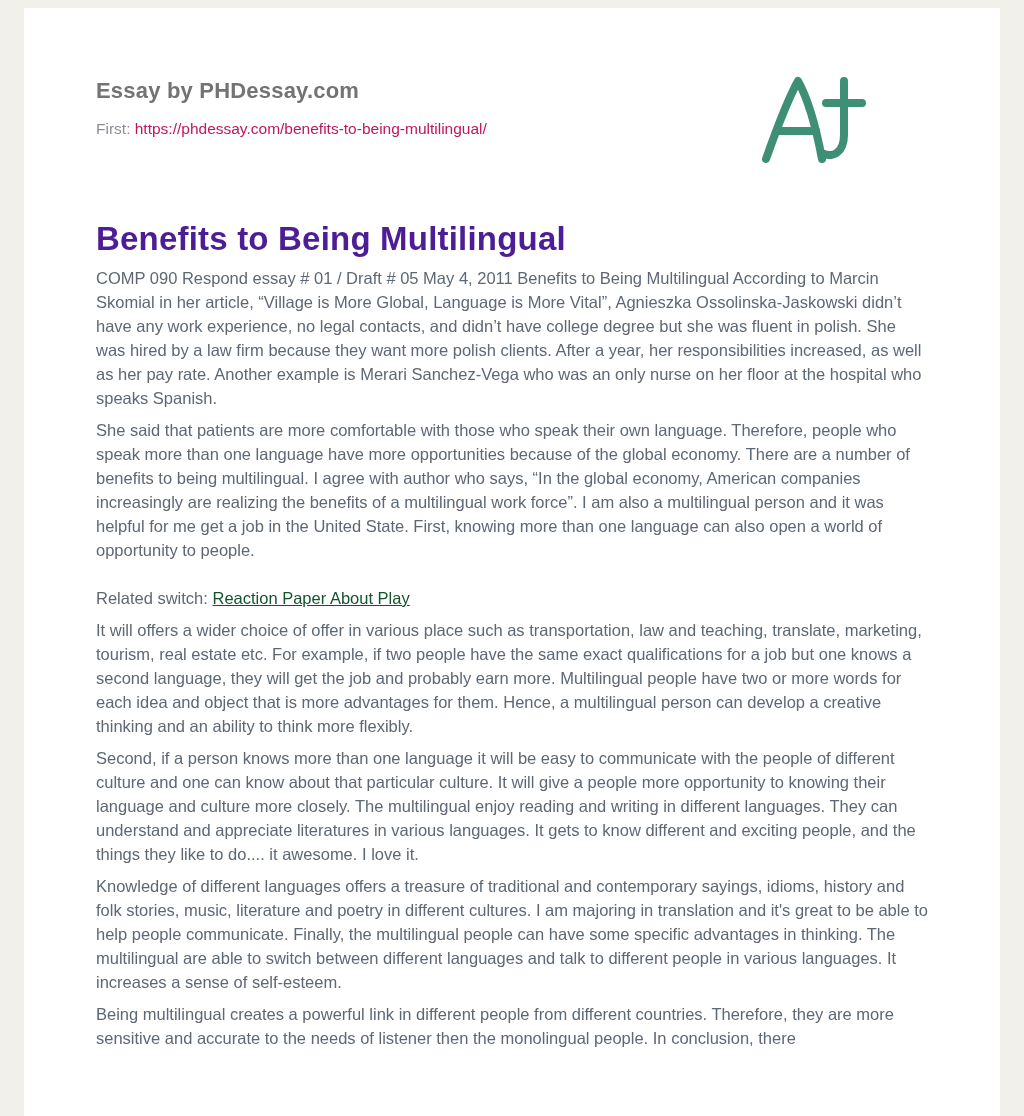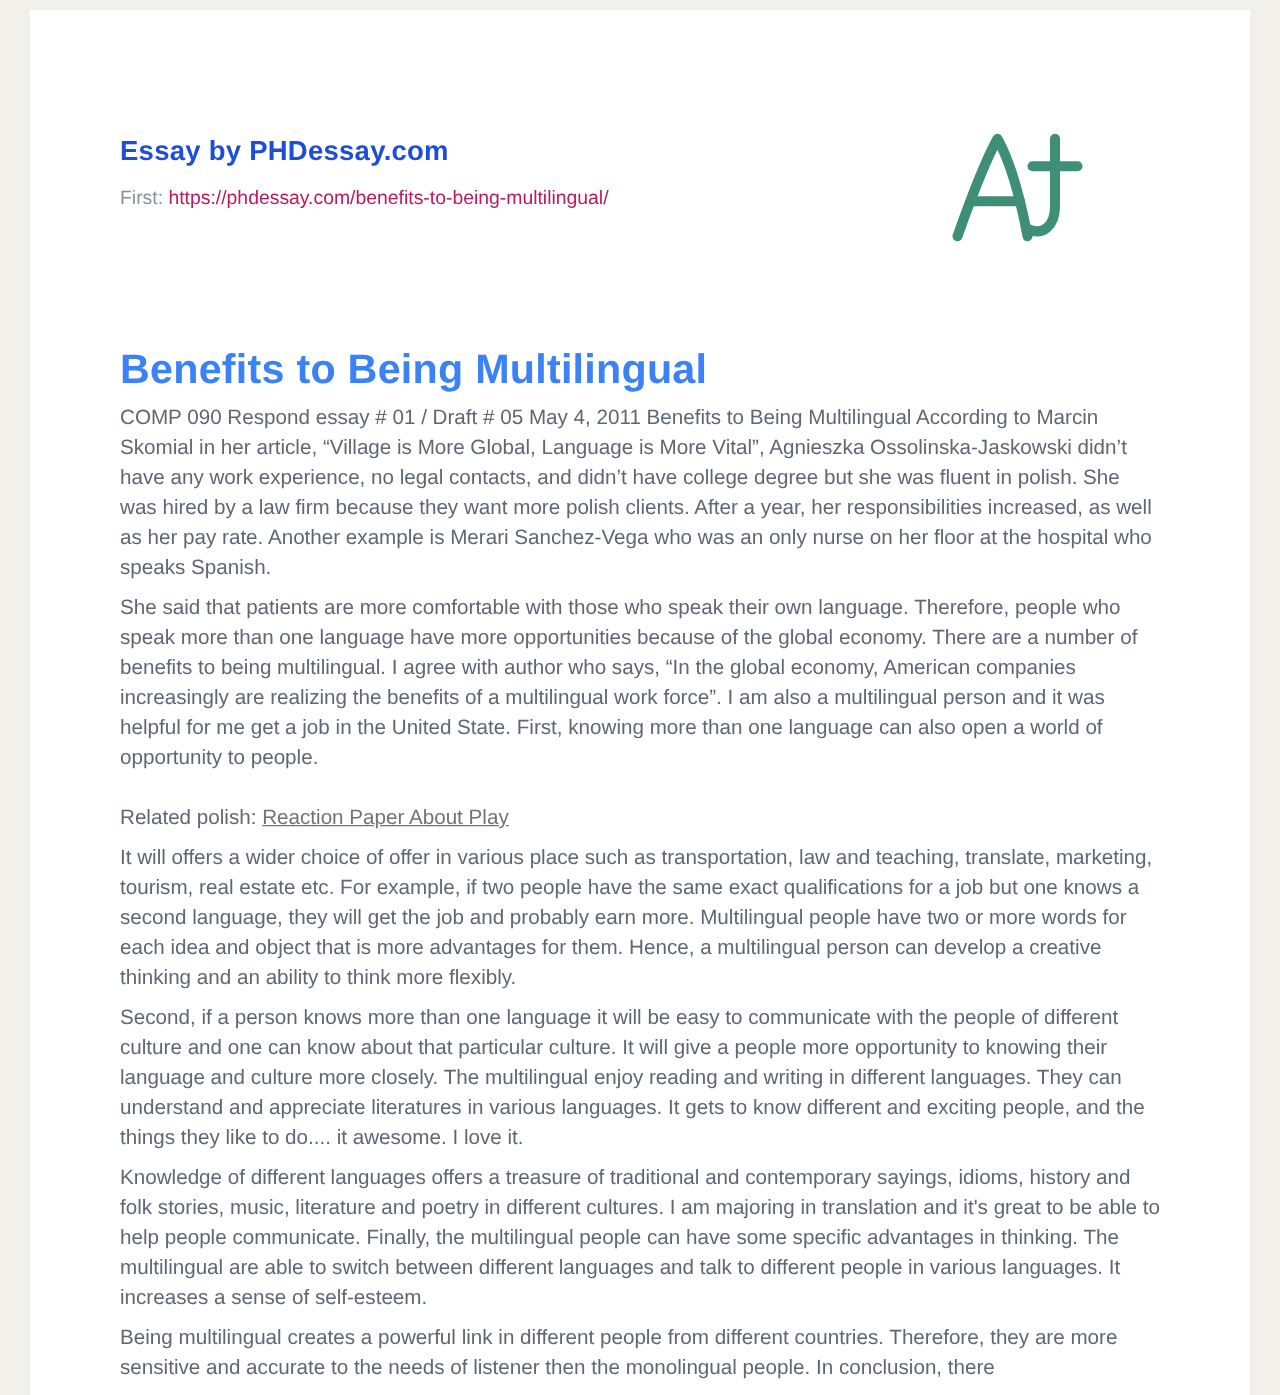--- a/index.html
+++ b/index.html
@@ -18,61 +18,60 @@
     height: 1200px;
     background: #ffffff;
     padding: 70px 72px 0 72px;
   }
   .header-row {
     position: relative;
   }
   .brand {
     font-size: 22px;
     font-weight: 700;
-    color: #1d4ed8;
+    color: #737373;
     letter-spacing: 0.2px;
-    margin-top: 30px;
   }
   .source-line {
     margin-top: 16px;
     font-size: 15.5px;
     color: #8a8f98;
   }
   .source-line a {
     color: #be185d;
     text-decoration: none;
   }
   .logo {
     position: absolute;
     top: -5px;
     right: 60px;
     width: 110px;
     height: 92px;
   }
   .title {
-    margin-top: 108px;
+    margin-top: 82px;
     font-size: 33px;
     font-weight: 700;
-    color: #3b82f6;
+    color: #4c1d95;
     letter-spacing: 0.2px;
   }
   .body-copy p {
     margin-top: 8px;
     font-size: 16.5px;
     line-height: 24px;
     color: #5d6874;
   }
   .related {
     margin-top: 24px;
     font-size: 16.5px;
     line-height: 24px;
     color: #5d6874;
   }
   .related a {
-    color: #737373;
+    color: #14532d;
     text-decoration: underline;
   }
 </style>
 </head>
 <body>
 
 <div class="card">
 
   <div class="header-row">
     <div class="brand">Essay by PHDessay.com</div>
@@ -93,21 +92,21 @@
   </div>
 
   <h1 class="title">Benefits to Being Multilingual</h1>
 
   <div class="body-copy">
     <p>COMP 090 Respond essay # 01 / Draft # 05 May 4, 2011 Benefits to Being Multilingual According to Marcin Skomial in her article, “Village is More Global, Language is More Vital”, Agnieszka Ossolinska-Jaskowski didn’t have any work experience, no legal contacts, and didn’t have college degree but she was fluent in polish. She was hired by a law firm because they want more polish clients. After a year, her responsibilities increased, as well as her pay rate. Another example is Merari Sanchez-Vega who was an only nurse on her floor at the hospital who speaks Spanish.</p>
 
     <p>She said that patients are more comfortable with those who speak their own language. Therefore, people who speak more than one language have more opportunities because of the global economy. There are a number of benefits to being multilingual. I agree with author who says, “In the global economy, American companies increasingly are realizing the benefits of a multilingual work force”. I am also a multilingual person and it was helpful for me get a job in the United State. First, knowing more than one language can also open a world of opportunity to people.</p>
 
     <div class="related">
-      <span>Related polish:</span>
+      <span>Related switch:</span>
       <a href="#">Reaction Paper About Play</a>
     </div>
 
     <p>It will offers a wider choice of offer in various place such as transportation, law and teaching, translate, marketing, tourism, real estate etc. For example, if two people have the same exact qualifications for a job but one knows a second language, they will get the job and probably earn more. Multilingual people have two or more words for each idea and object that is more advantages for them. Hence, a multilingual person can develop a creative thinking and an ability to think more flexibly.</p>
 
     <p>Second, if a person knows more than one language it will be easy to communicate with the people of different culture and one can know about that particular culture. It will give a people more opportunity to knowing their language and culture more closely. The multilingual enjoy reading and writing in different languages. They can understand and appreciate literatures in various languages. It gets to know different and exciting people, and the things they like to do.... it awesome. I love it.</p>
 
     <p>Knowledge of different languages offers a treasure of traditional and contemporary sayings, idioms, history and folk stories, music, literature and poetry in different cultures. I am majoring in translation and it's great to be able to help people communicate. Finally, the multilingual people can have some specific advantages in thinking. The multilingual are able to switch between different languages and talk to different people in various languages. It increases a sense of self-esteem.</p>
 
     <p>Being multilingual creates a powerful link in different people from different countries. Therefore, they are more sensitive and accurate to the needs of listener then the monolingual people. In conclusion, there</p>

